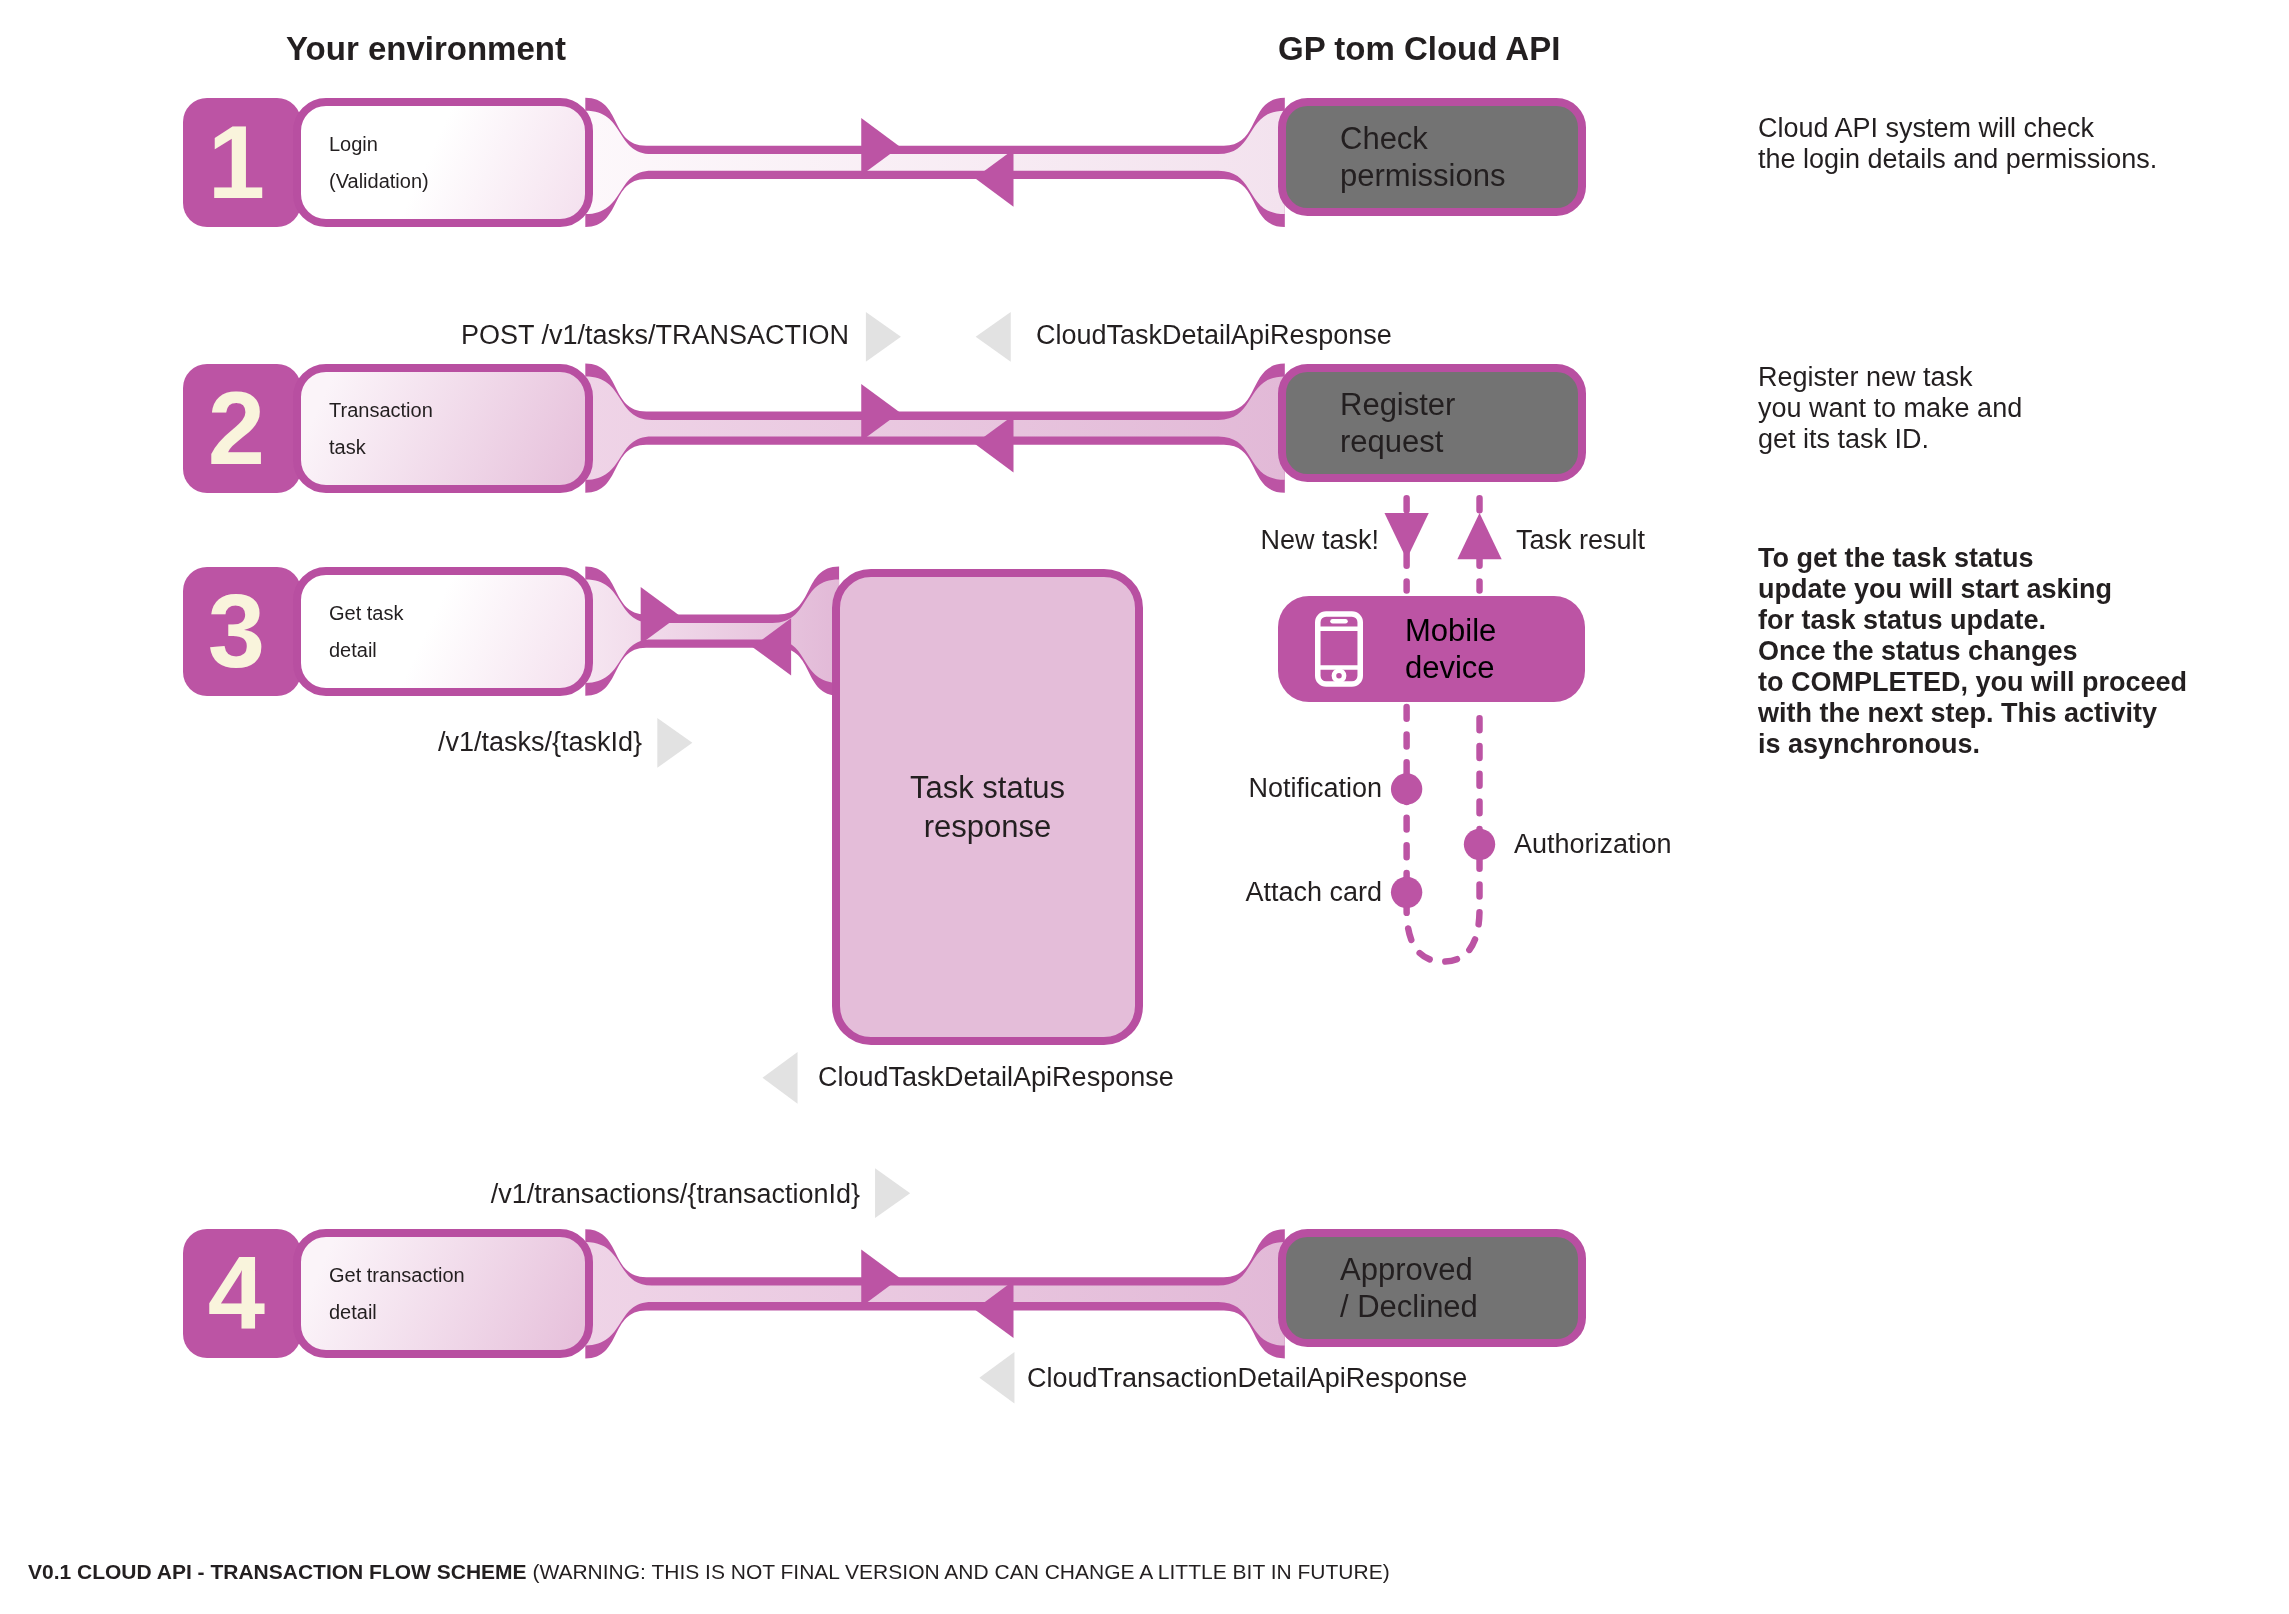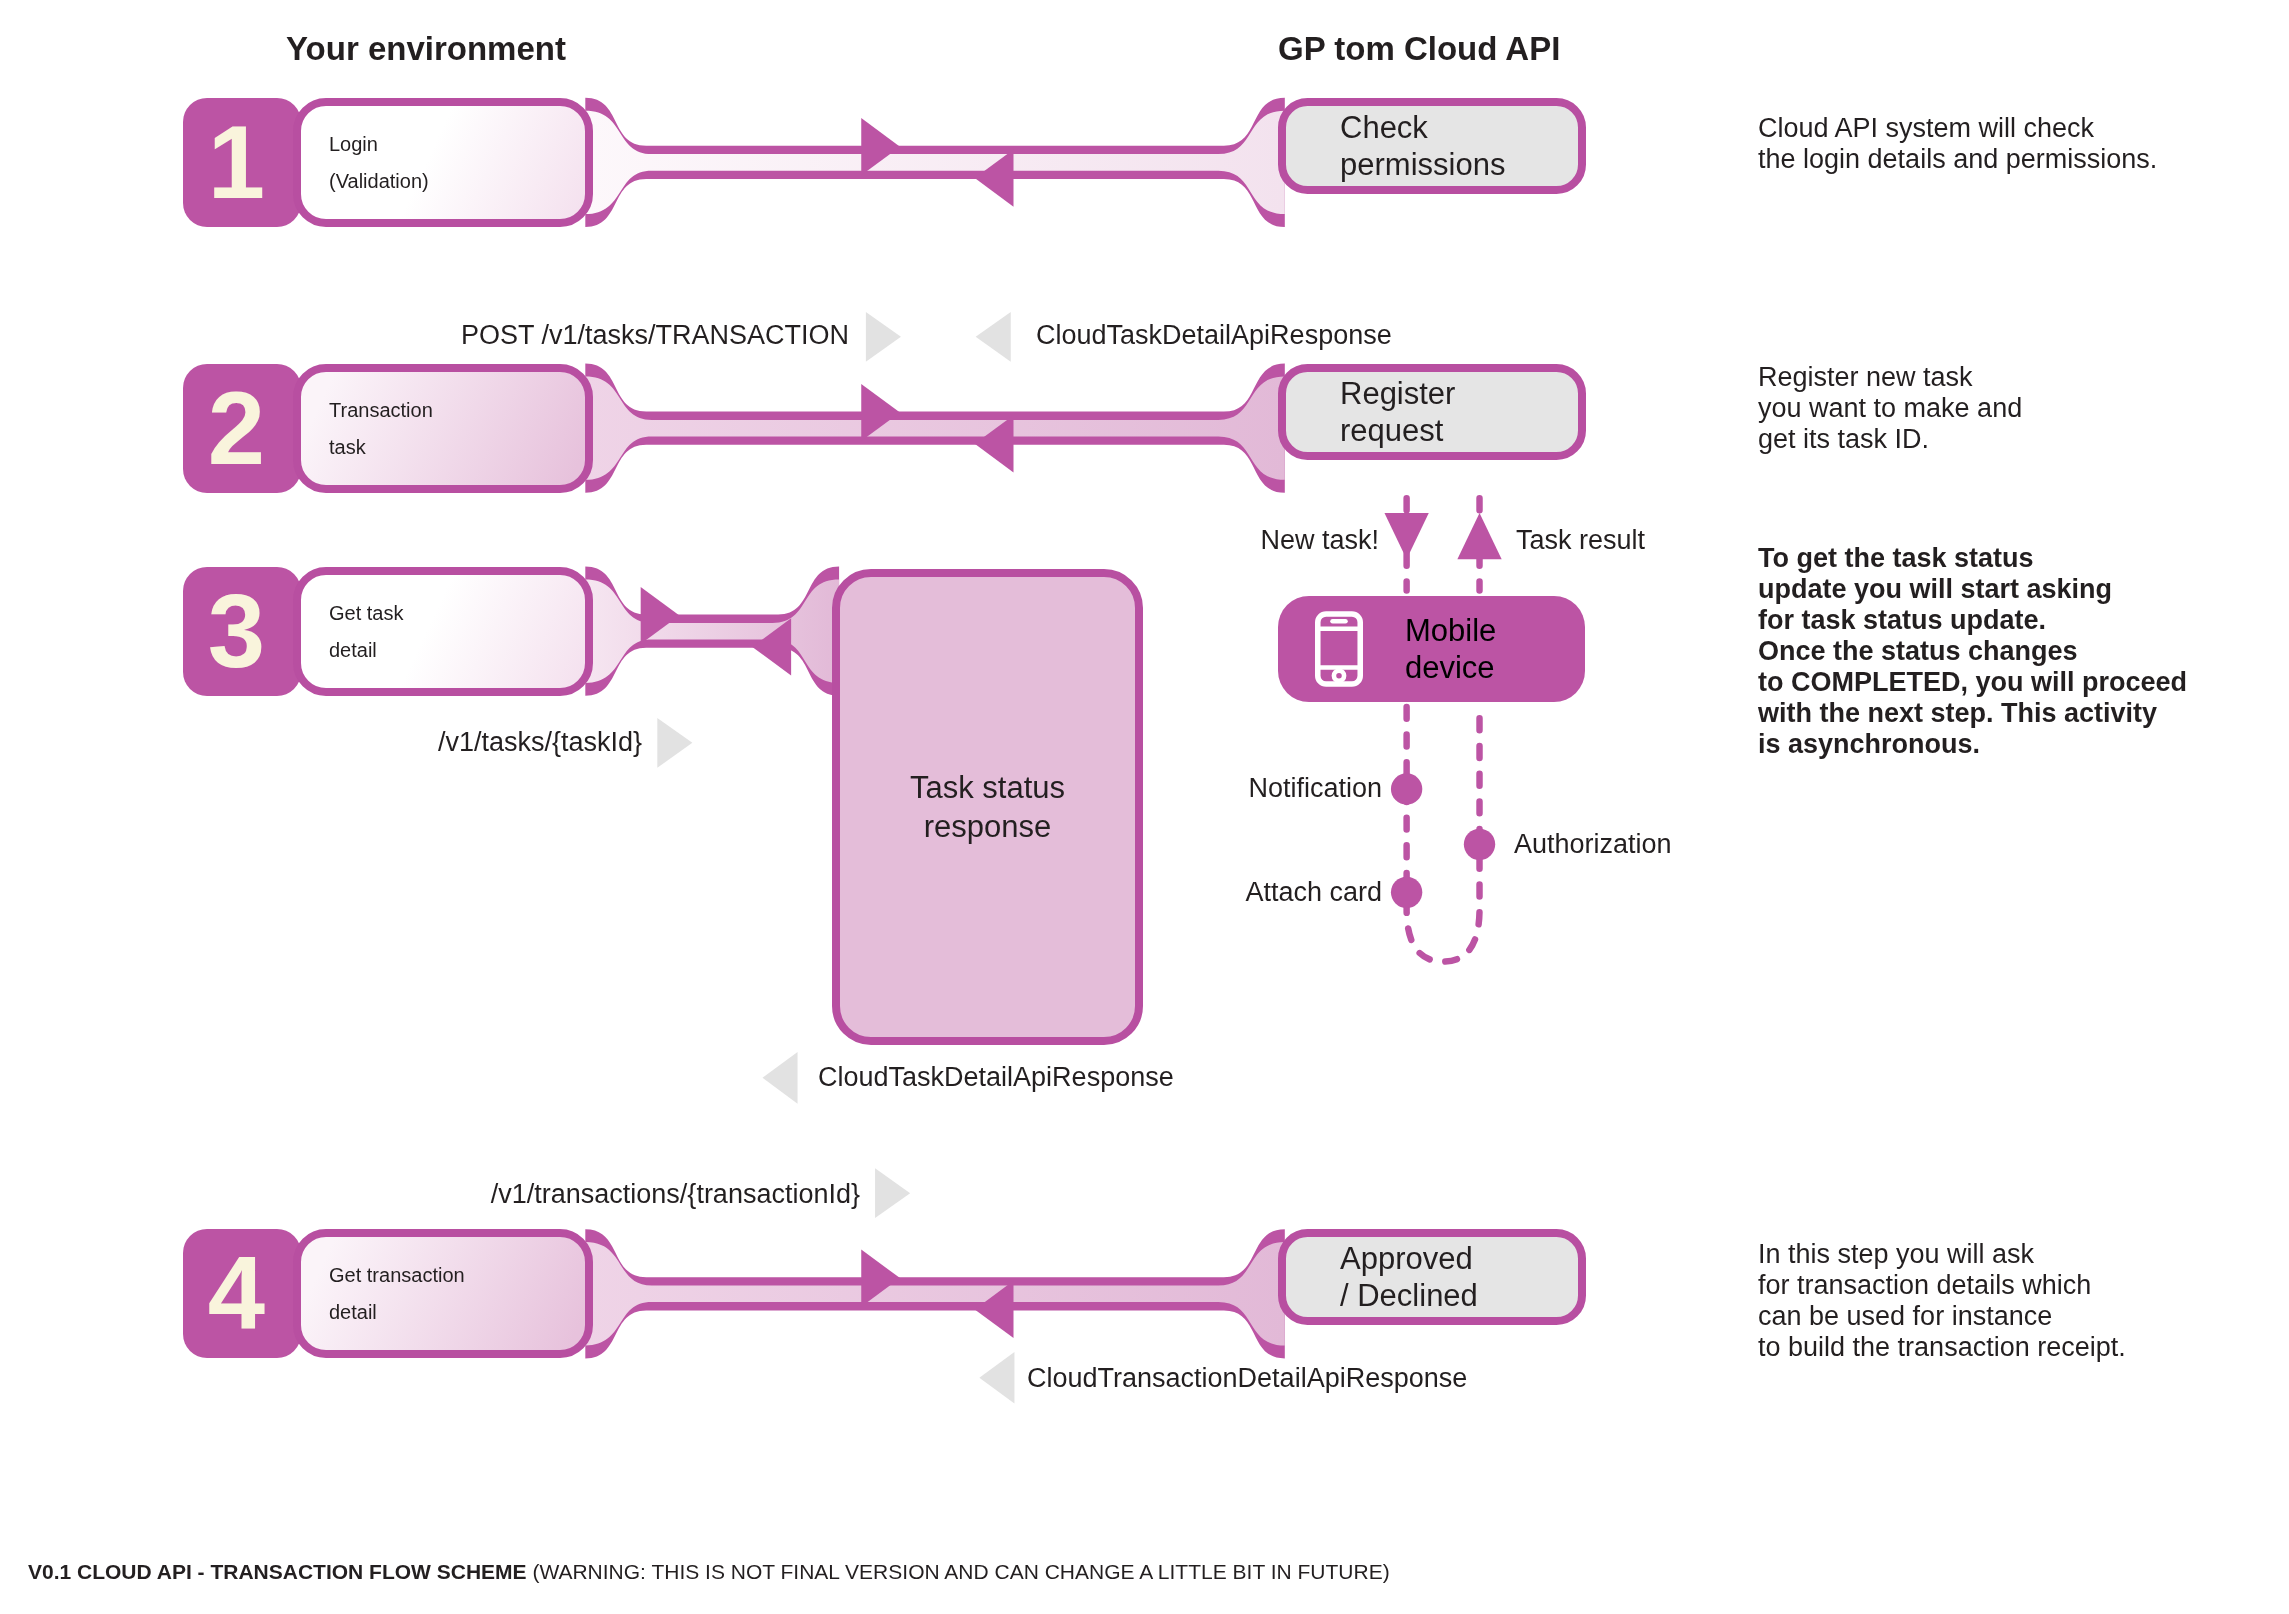--- a/index.html
+++ b/index.html
@@ -16,22 +16,22 @@
     justify-content:center;padding-right:11px;box-sizing:border-box;z-index:2;
   }
   .capsule{
     left:293px;width:300px;height:129px;border:8.3px solid #B84FA1;border-radius:33px;
     box-sizing:border-box;display:flex;align-items:center;padding-left:28px;
     font-size:20px;line-height:37px;white-space:pre-line;z-index:3;
   }
   .bg-light{background:linear-gradient(115deg,#ffffff 45%,#F4E0EE 100%);}
   .bg-pink{background:linear-gradient(115deg,#FBF4F9 10%,#E7C2DC 95%);}
   .right-box{
-    left:1278px;width:308px;height:96px;border:8.3px solid #B84FA1;border-radius:29.5px;
-    background:#e5e5e5;box-sizing:border-box;display:flex;align-items:center;
+    left:1278px;width:308px;height:118px;border:8.3px solid #B84FA1;border-radius:29.5px;
+    background:#737373;box-sizing:border-box;display:flex;align-items:center;
     padding-left:54px;font-size:31px;line-height:37px;white-space:pre-line;z-index:2;
   }
   .task-box{
     left:832px;top:569px;width:311px;height:476px;border:8.3px solid #B84FA1;border-radius:39px;
     background:#E4BDD9;box-sizing:border-box;display:flex;align-items:center;justify-content:center;
     text-align:center;font-size:31px;line-height:39px;white-space:pre-line;z-index:2;
   }
   .mobile-box{
     left:1278px;top:596px;width:307px;height:106px;background:#BC54A4;border-radius:31px;
     display:flex;align-items:center;padding-left:37px;box-sizing:border-box;
@@ -169,23 +169,19 @@
   <div class="abs sm" style="left:1514px;top:830px;">Authorization</div>
   <div class="abs sm" style="right:908px;top:878px;">Attach card</div>
 
   <div class="abs sm" style="right:1430px;top:1180px;">/v1/transactions/{transactionId}</div>
   <div class="abs num-box" style="top:1229px;">4</div>
   <div class="abs capsule bg-pink" style="top:1229px;">Get transaction
 detail</div>
   <div class="abs right-box" style="top:1229px;">Approved
 / Declined</div>
   <div class="abs sm" style="left:1027px;top:1364px;">CloudTransactionDetailApiResponse</div>
-  <div class="abs desc" style="top:1239px;">In this step you will ask
-for transaction details which
-can be used for instance
-to build the transaction receipt.</div>
 
   <div class="abs footer">
     <b>V0.1 CLOUD API - TRANSACTION FLOW SCHEME</b><span> (WARNING: THIS IS NOT FINAL VERSION AND CAN CHANGE A LITTLE BIT IN FUTURE)</span>
   </div>
 
 </div>
 
 
 </body></html>

